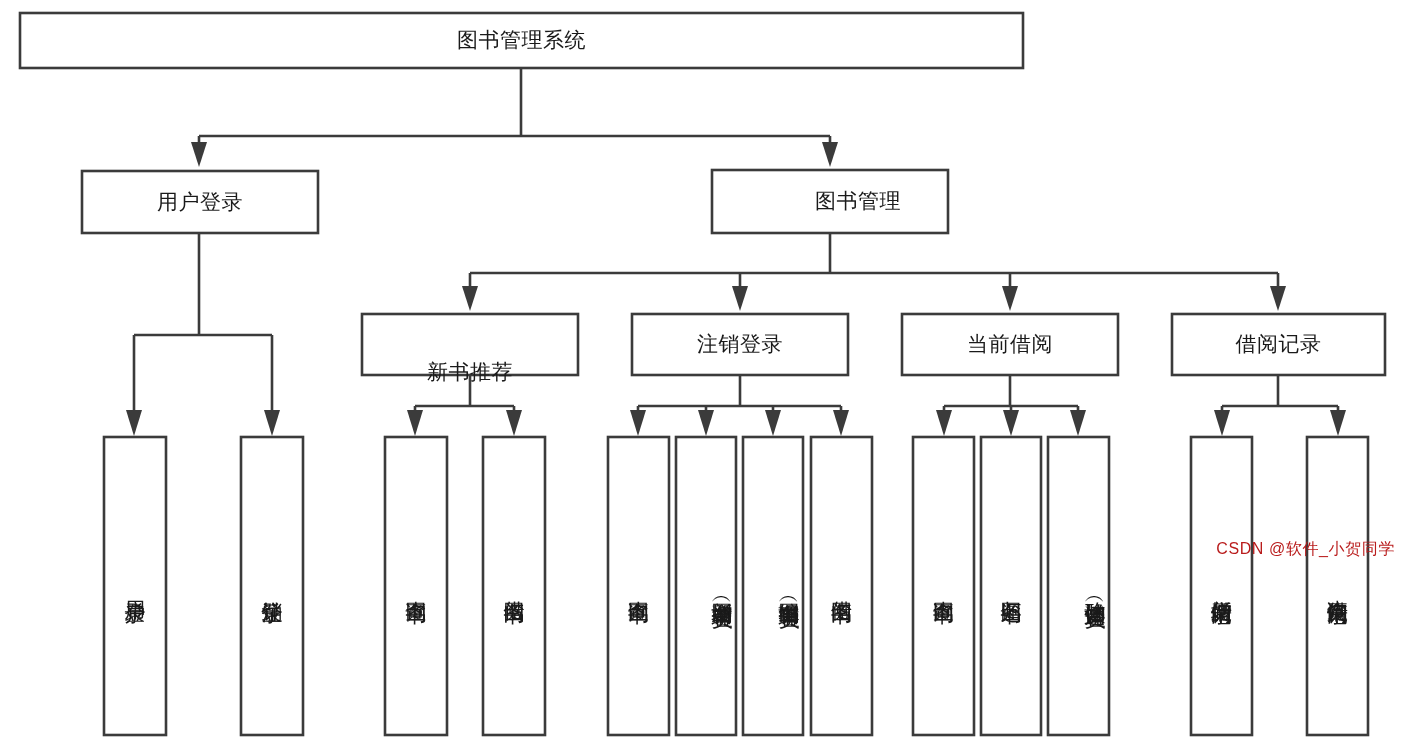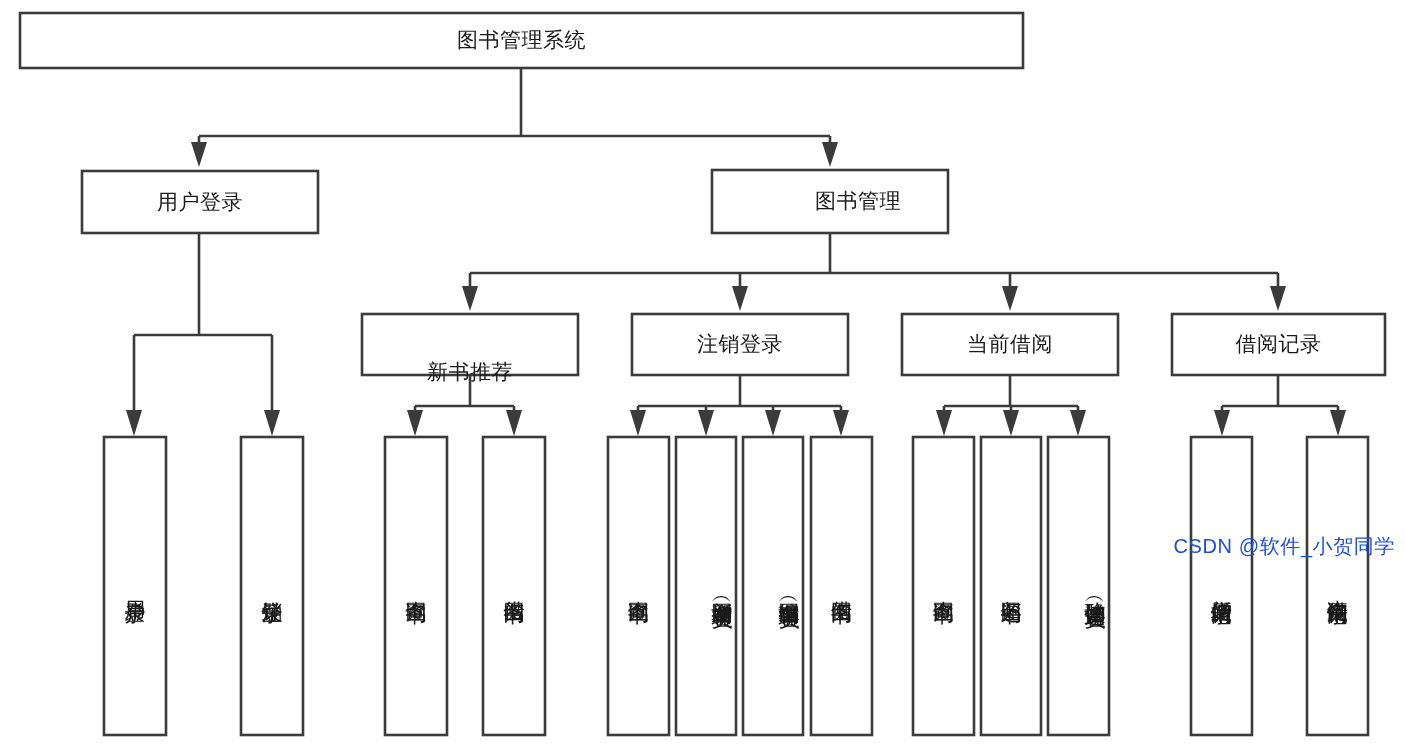--- a/index.html
+++ b/index.html
@@ -68,22 +68,22 @@
     pointer-events: none;
     overflow: hidden;
   }
   .node-label-v.center-anchor {
     align-items: center;
   }
   .watermark {
     position: absolute;
     right: 10px;
     bottom: 4px;
-    font-size: 20px;
-    color: #1d4ed8;
+    font-size: 16px;
+    color: #b91c1c;
     letter-spacing: 0.6px;
     white-space: nowrap;
     pointer-events: none;
   }
 </style>
 </head>
 <body>
 
 <div id="diagram-root">
 

